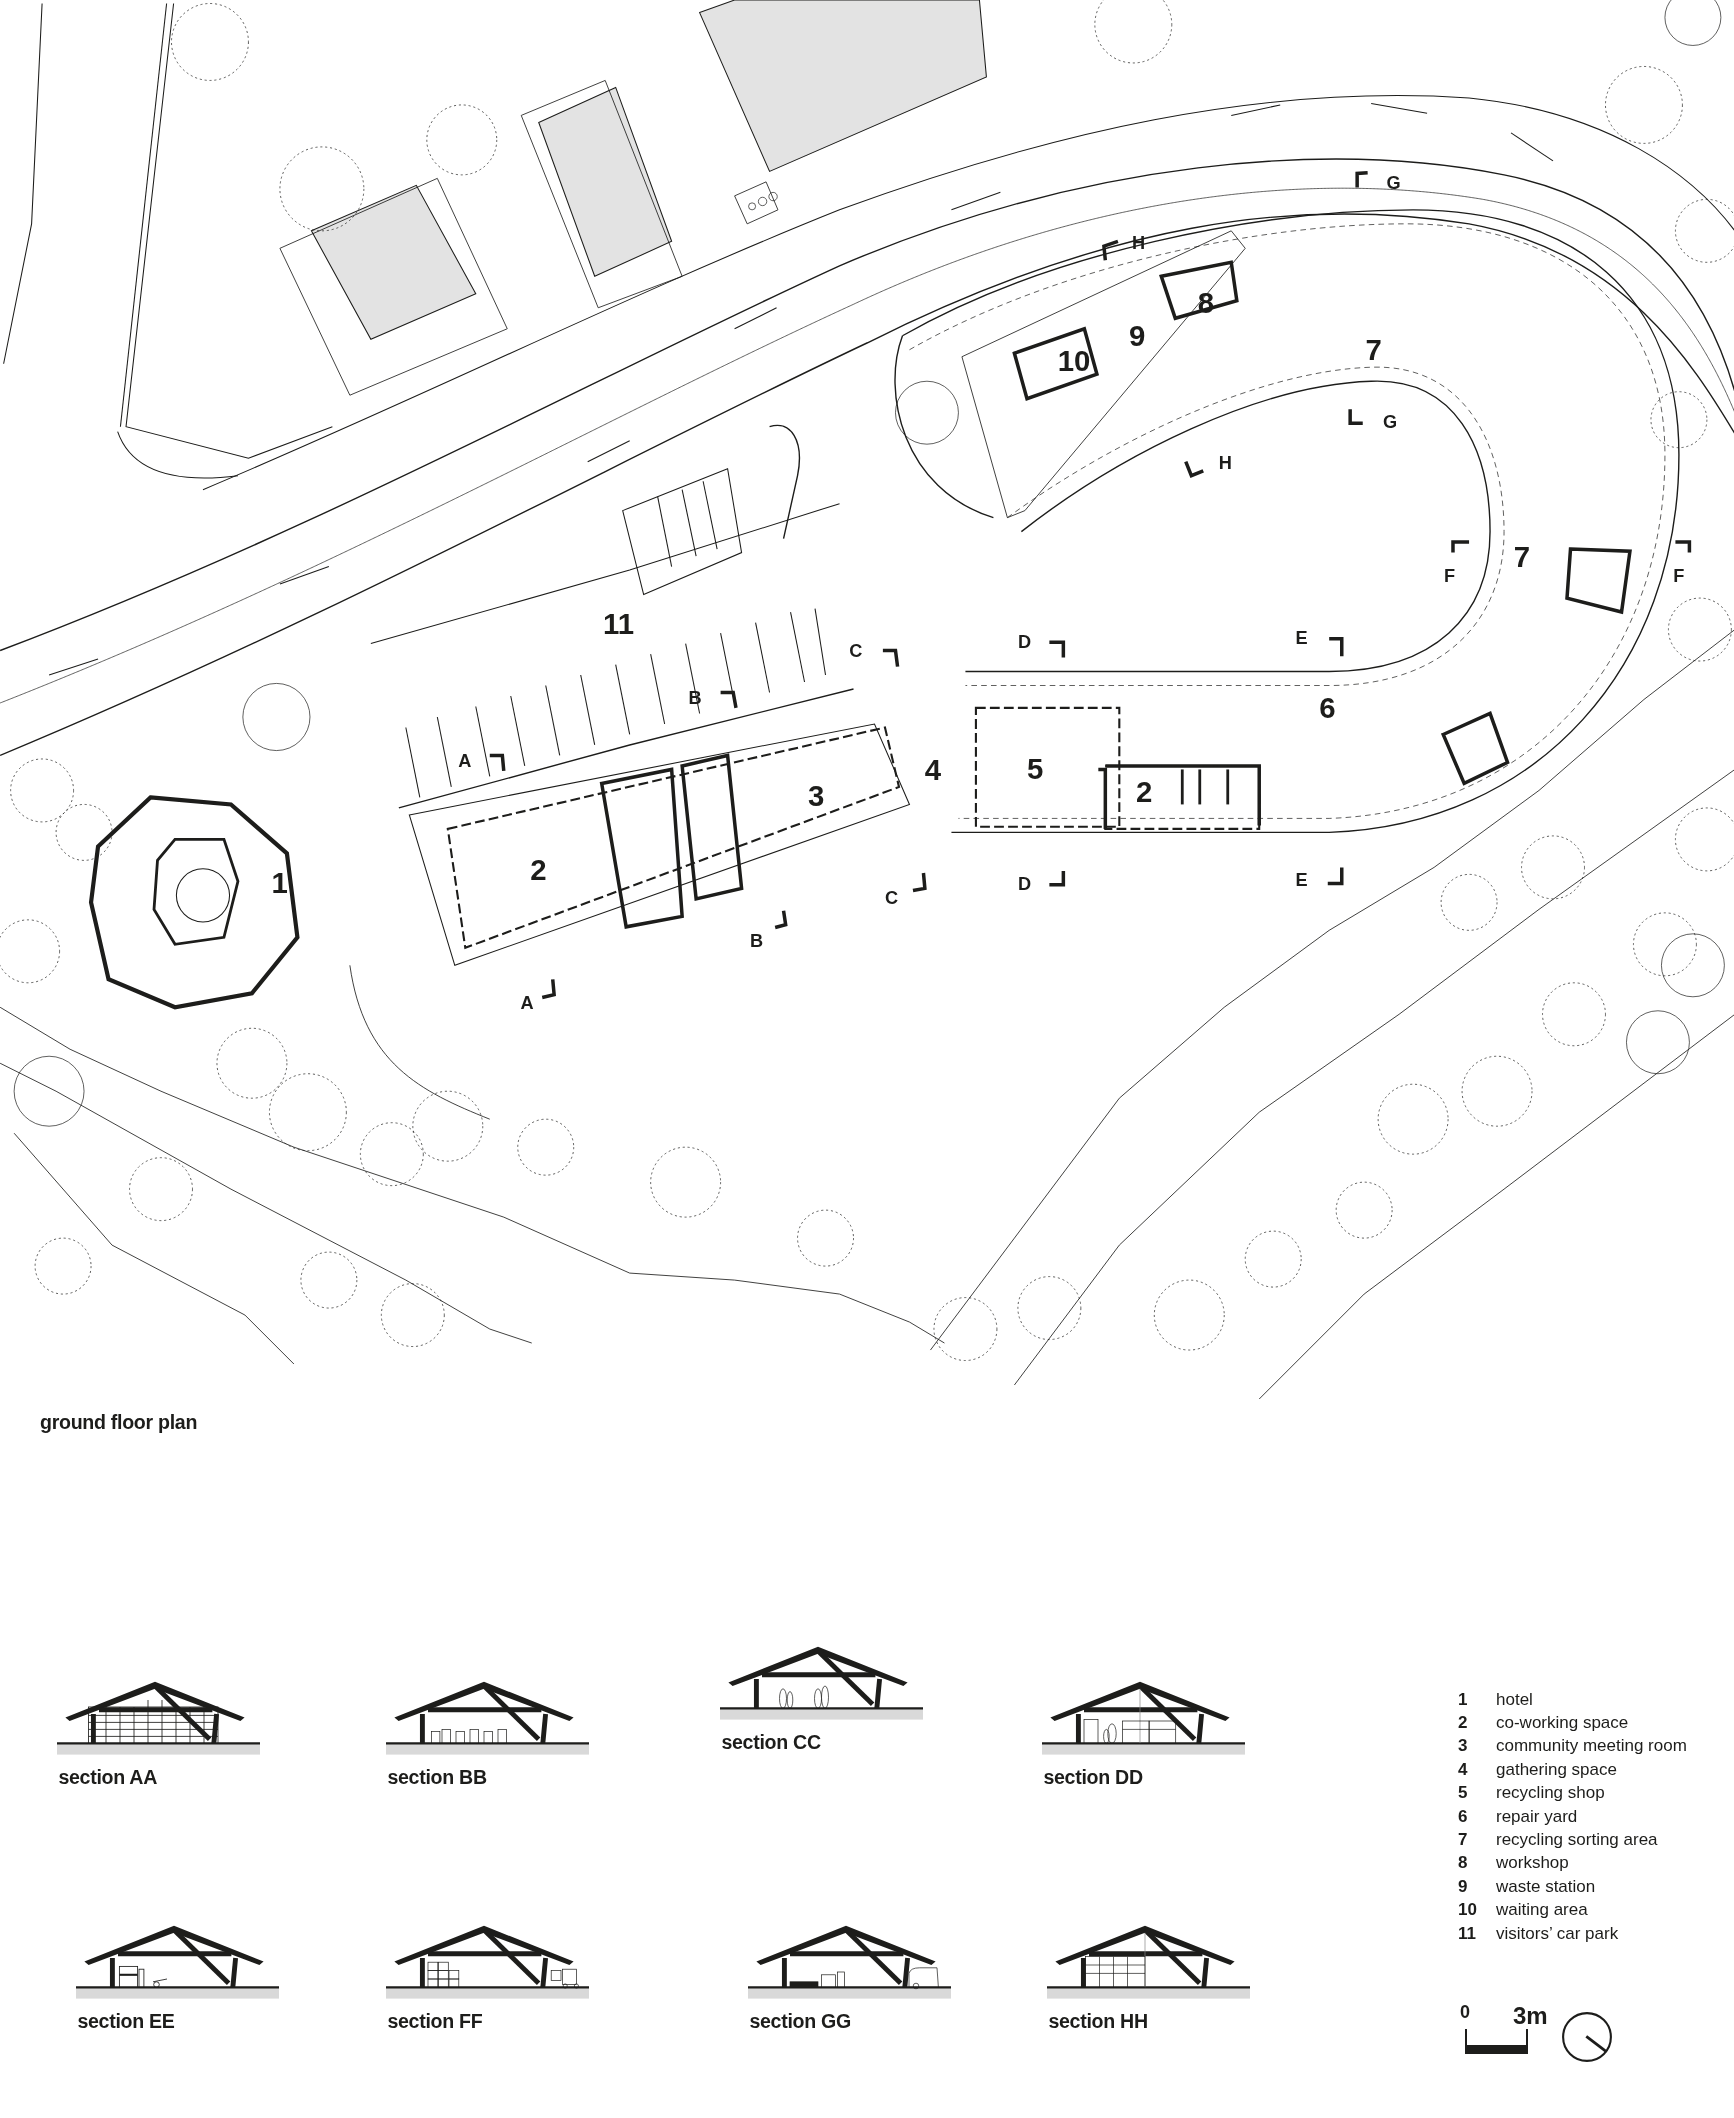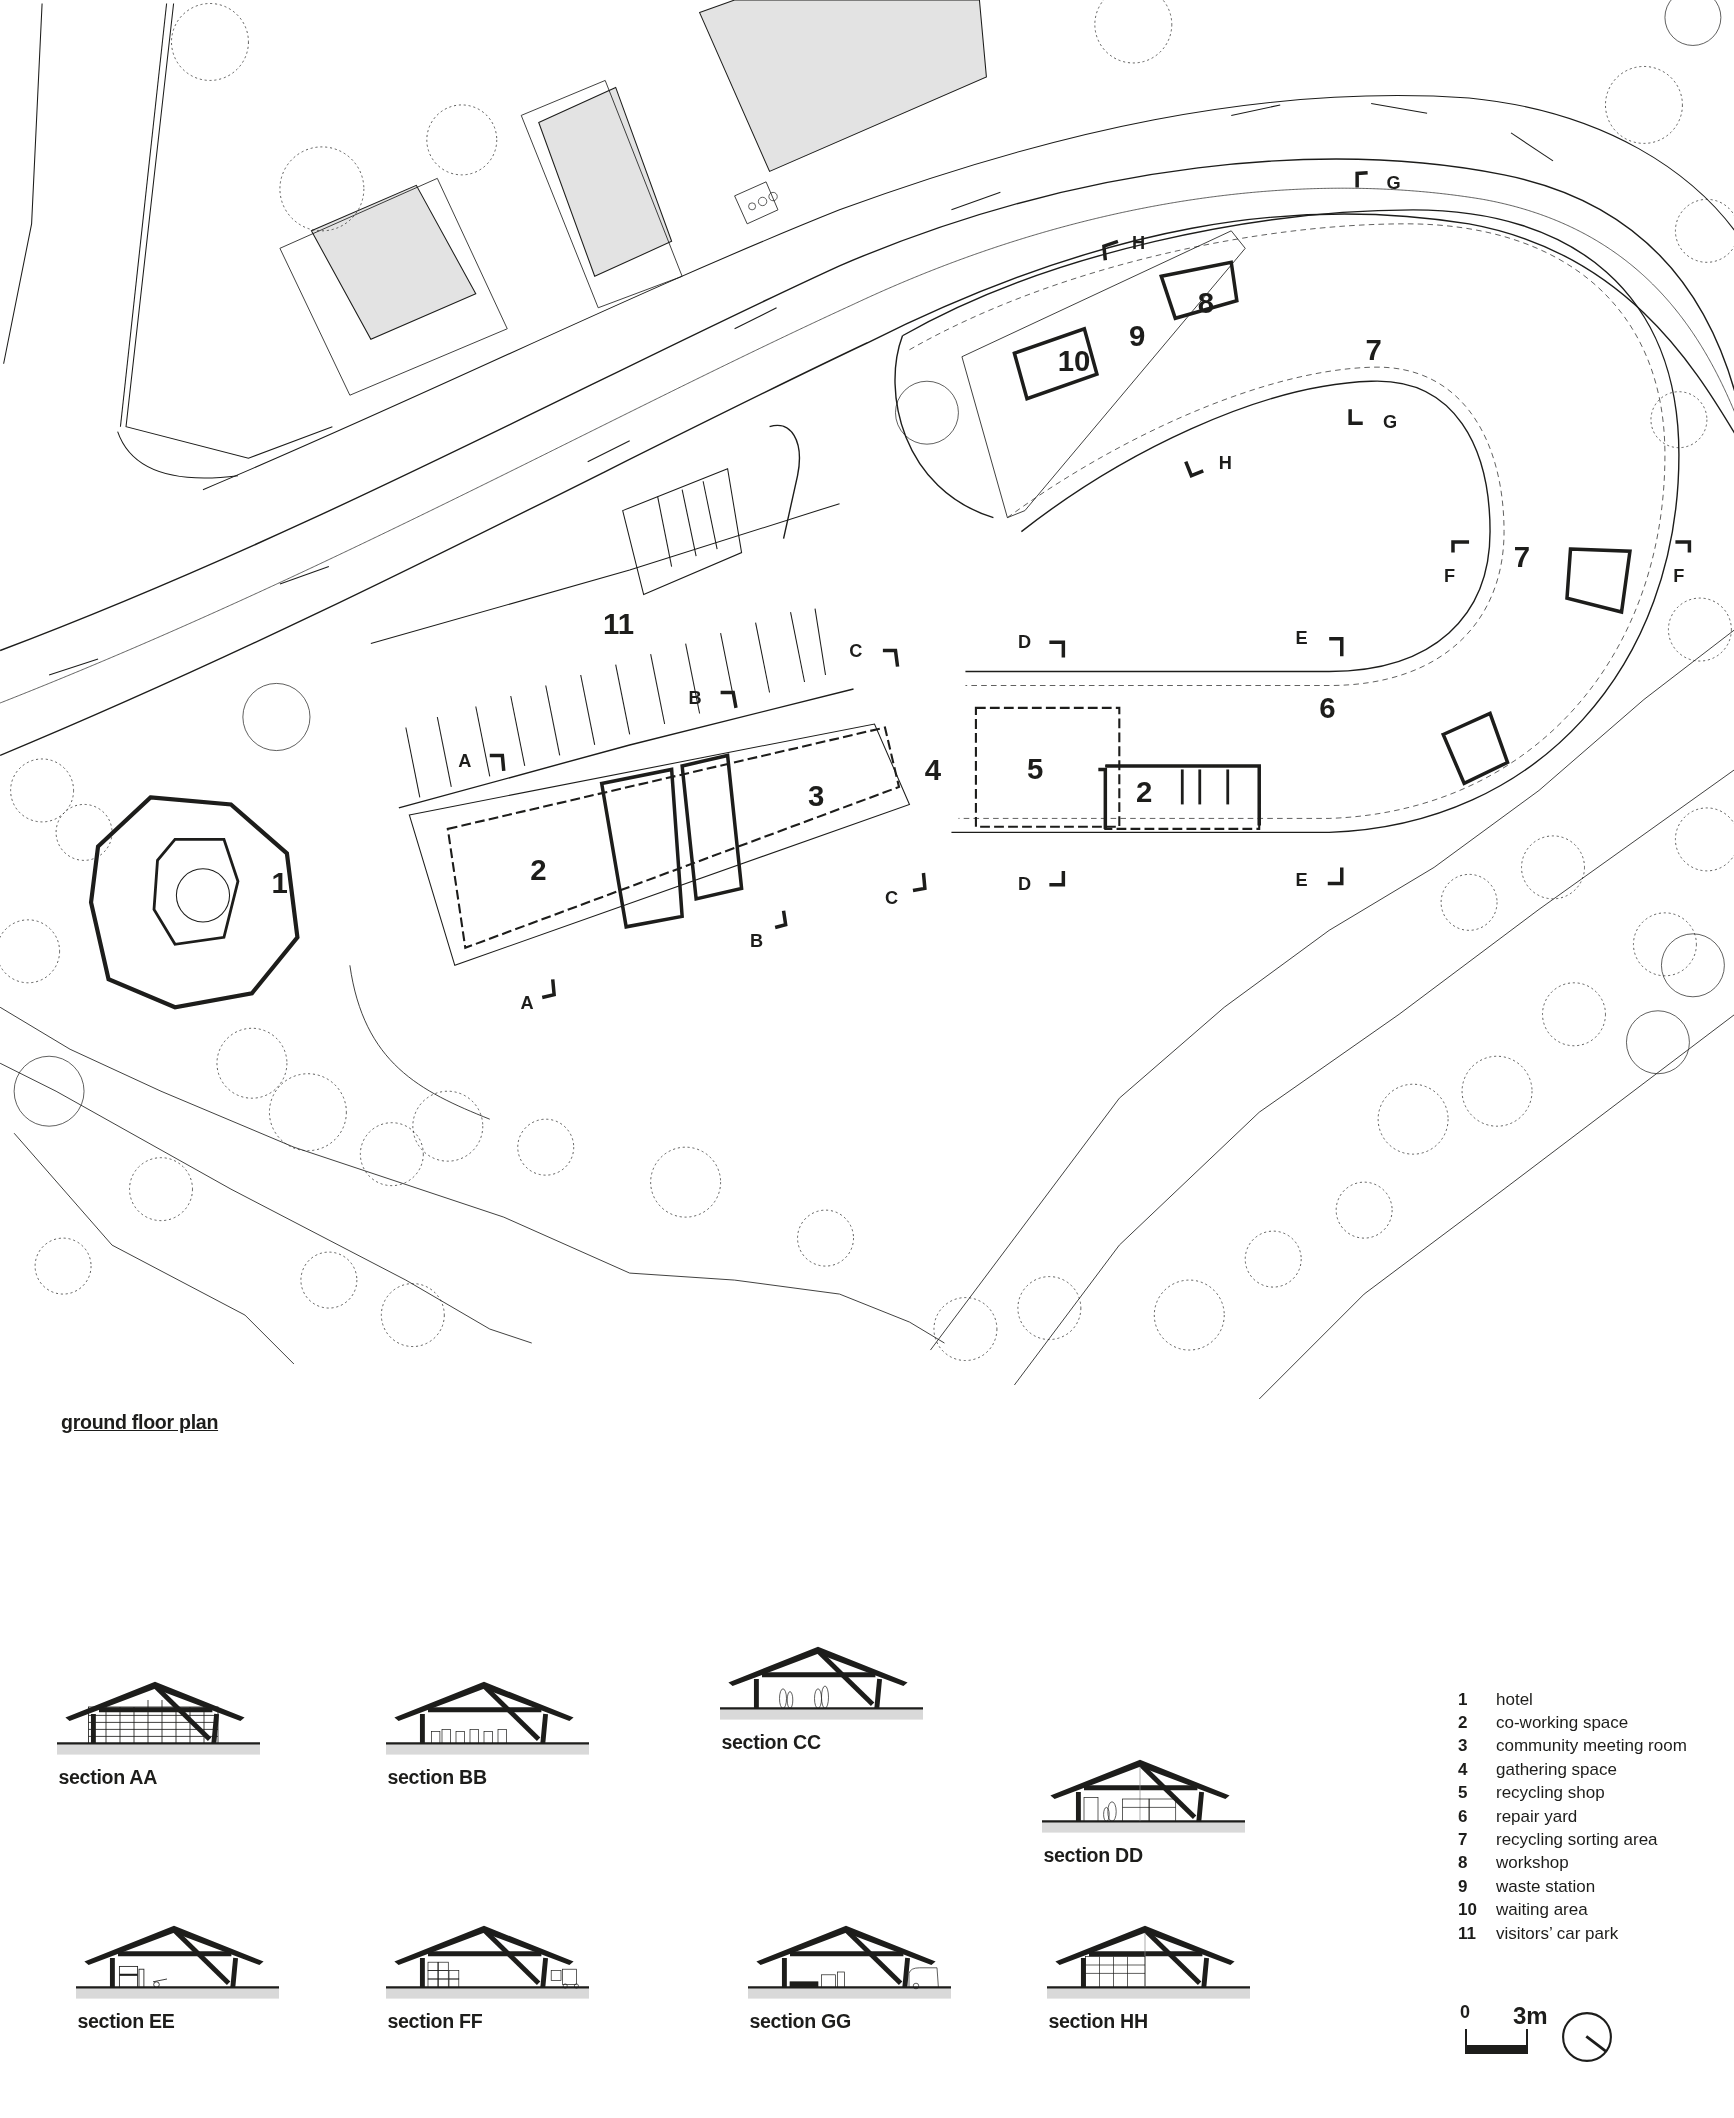--- a/index.html
+++ b/index.html
@@ -4,21 +4,21 @@
 <style>
   html, body { margin: 0; padding: 0; background: #ffffff; }
   body { width: 1735px; height: 2119px; position: relative; overflow: hidden;
          font-family: "Liberation Sans", sans-serif; color: #1d1d1b; }
   .plan { position: absolute; left: 0; top: 0; width: 1735px; height: 1399px; }
   .plan svg { width: 1735px; height: 1399px; display: block; }
   .plan-label { font-family: "Liberation Sans", sans-serif; font-weight: 700; font-size: 42px; fill: #1d1d1b; }
   .sec-mark { font-family: "Liberation Sans", sans-serif; font-weight: 700; font-size: 26px; fill: #1d1d1b; }
   .caption { position: absolute; font-family: "Liberation Sans", sans-serif; font-weight: 700;
              font-size: 19.6px; letter-spacing: -0.3px; color: #1d1d1b; }
-  .plan-title { left: 61px; top: 1411px; text-decoration: underline; }
+  .plan-title { left: 40px; top: 1411px; }
   .section { position: absolute; width: 210px; }
   .section svg { width: 210px; height: 77px; display: block; }
   .section .sec-title { position: absolute; left: 1.4px; top: 87px; font-weight: 700; font-size: 19.6px;
                         letter-spacing: -0.3px; white-space: nowrap; }
   .legend { position: absolute; left: 1458px; top: 1688px; }
   .legend-row { display: flex; height: 23.4px; align-items: center; font-size: 17px; }
   .legend-num { width: 38px; font-weight: 700; }
   .legend-text { font-weight: 400; }
   .scale { position: absolute; left: 1458px; top: 2002px; width: 77px; height: 56px; }
   .scale .s0 { position: absolute; left: 2.1px; top: 0; font-weight: 700; font-size: 18px; }
@@ -300,21 +300,21 @@
     <g stroke="#1d1d1b" stroke-width="1" fill="none">
       <ellipse cx="90" cy="78" rx="5" ry="14"></ellipse>
         <ellipse cx="100" cy="80" rx="4" ry="12"></ellipse>
       <ellipse cx="140" cy="78" rx="5" ry="14"></ellipse>
         <ellipse cx="150" cy="76" rx="5" ry="16"></ellipse>
     </g>
   </svg>
   <div class="sec-title">section CC</div>
 </div>
 
-<div class="section" style="left:1042px; top:1757px;">
+<div class="section" style="left:1042px; top:1679px;">
   <svg viewBox="0 0 300 110">
     <use href="#roof"></use>
     <g stroke="#1d1d1b" stroke-width="1" fill="none">
       <line x1="140" y1="14" x2="140" y2="92" stroke="#888"></line>
       <rect x="115" y="60" width="38" height="32"></rect>
         <rect x="153" y="60" width="38" height="32"></rect>
       <line x1="115" y1="72" x2="191" y2="72"></line>
       <ellipse cx="100" cy="78" rx="6" ry="14"></ellipse>
         <ellipse cx="92" cy="82" rx="4" ry="10"></ellipse>
       <rect x="60" y="58" width="20" height="34"></rect>

